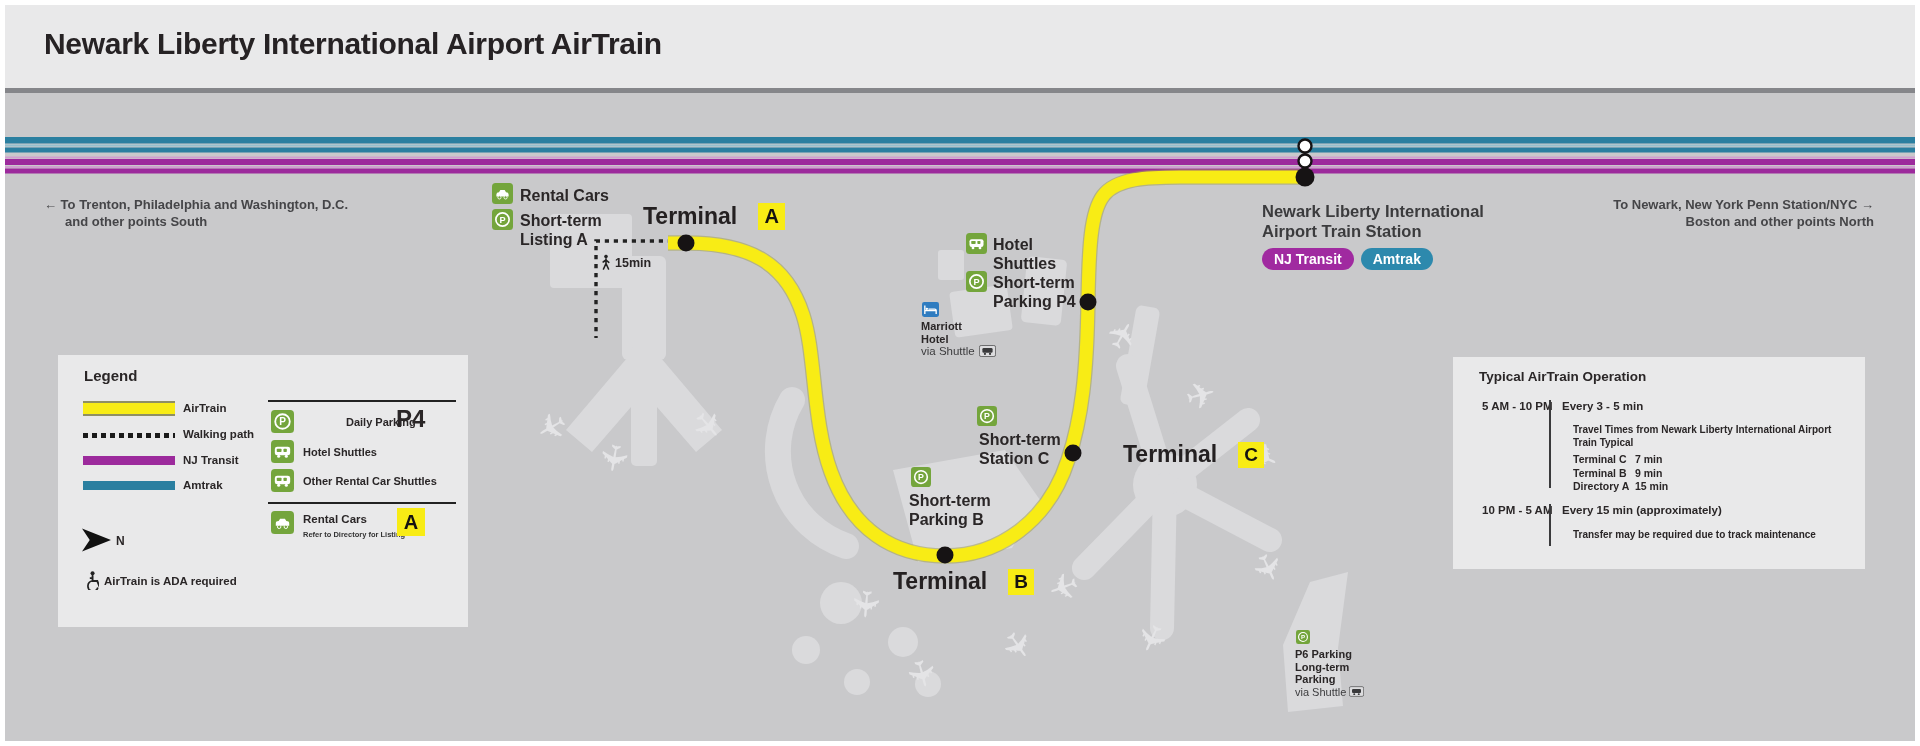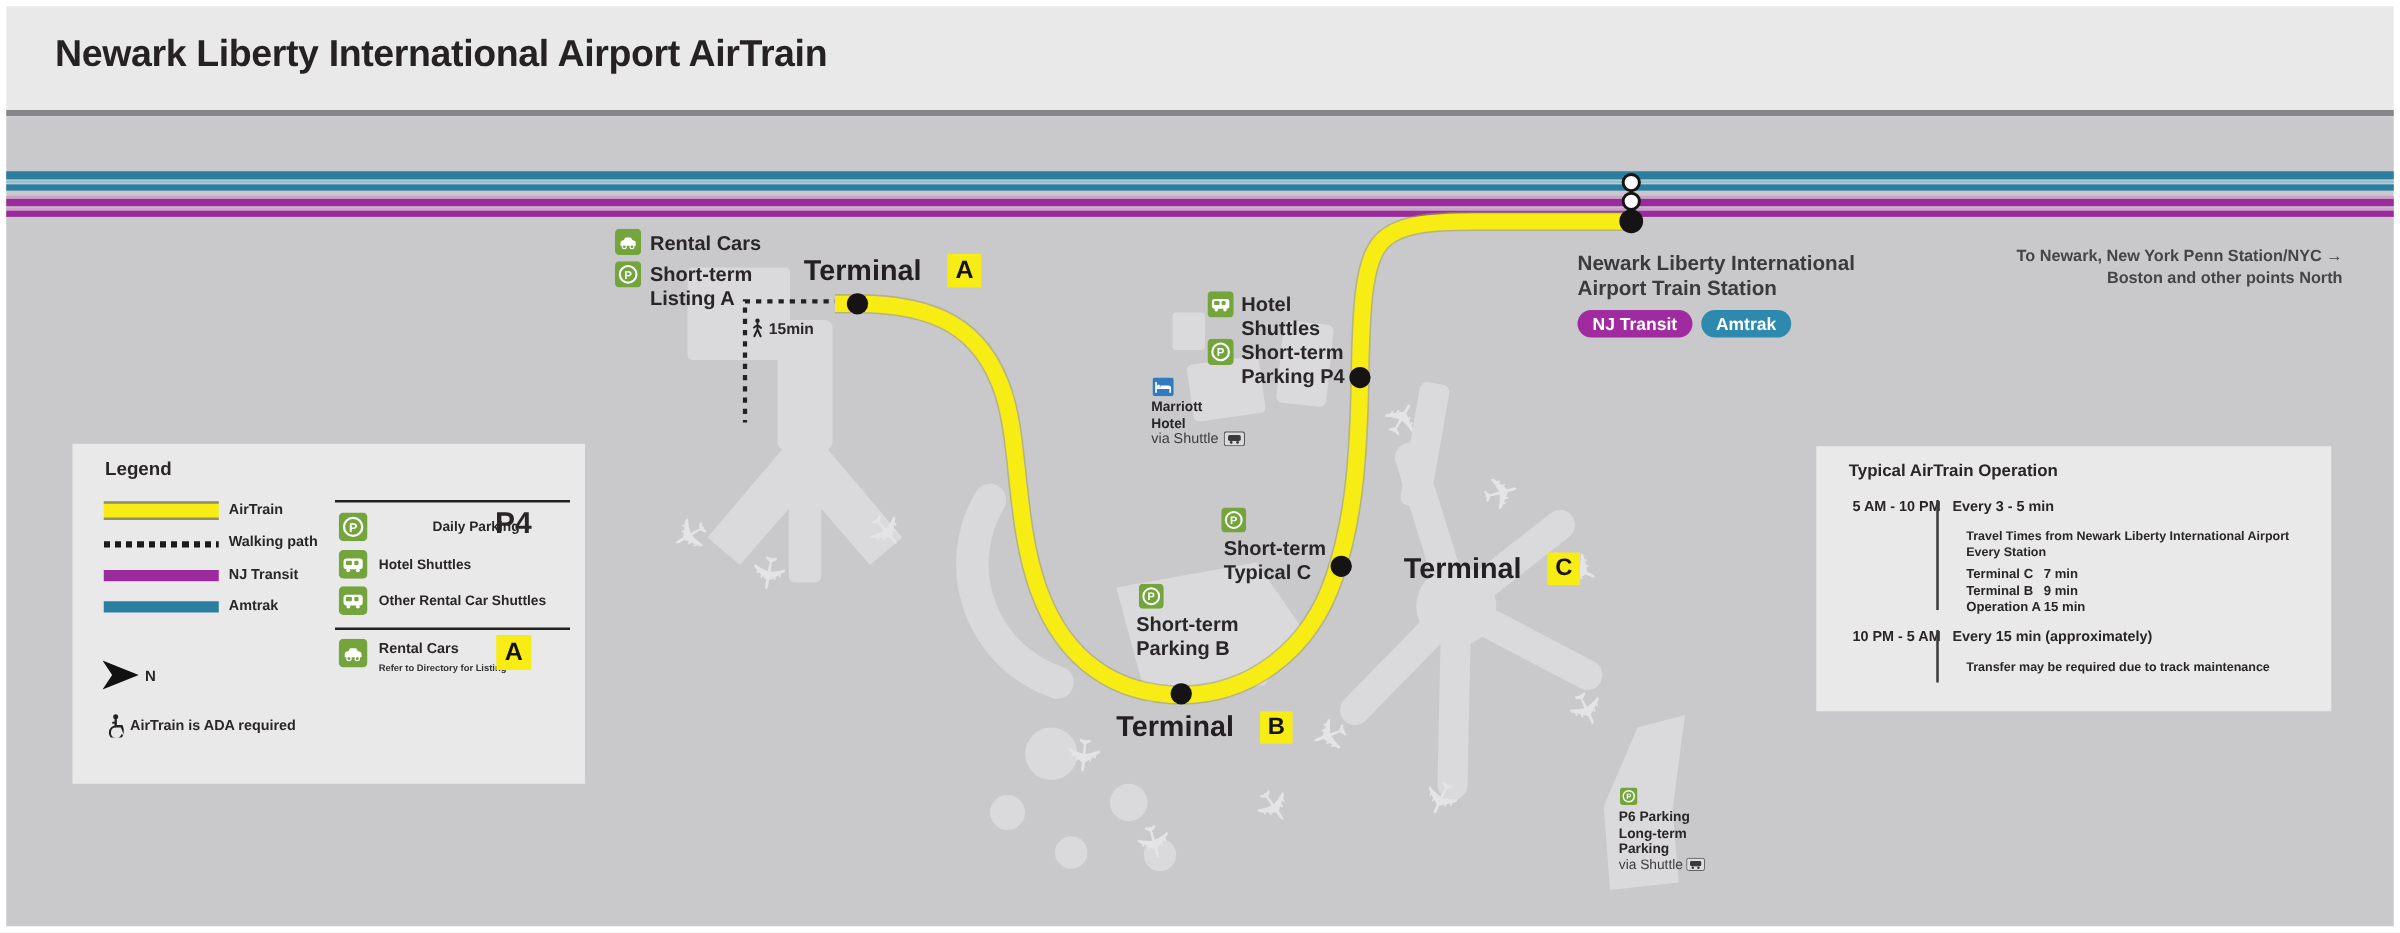--- a/index.html
+++ b/index.html
@@ -138,20 +138,24 @@
     <span class="plane" style="left:1186px;top:378px;transform:rotate(-15deg)">✈</span>
     <span class="plane" style="left:1248px;top:440px;transform:rotate(25deg)">✈</span>
     <span class="plane" style="left:1252px;top:550px;transform:rotate(65deg)">✈</span>
     <span class="plane" style="left:1136px;top:620px;transform:rotate(115deg)">✈</span>
     <span class="plane" style="left:1048px;top:568px;transform:rotate(160deg)">✈</span>
     <span class="plane" style="left:850px;top:586px;transform:rotate(95deg)">✈</span>
     <span class="plane" style="left:906px;top:656px;transform:rotate(75deg)">✈</span>
     <span class="plane" style="left:1002px;top:628px;transform:rotate(55deg)">✈</span>
   </div>
 
+  <div class="dir" style="left:44px;top:196px;">
+    <div>← To Trenton, Philadelphia and Washington, D.C.</div>
+    <div style="padding-left:21px;">and other points South</div>
+  </div>
   <div class="dir" style="right:46px;top:196px;text-align:right;">
     <div>To Newark, New York Penn Station/NYC →</div>
     <div>Boston and other points North</div>
   </div>
 
   <div class="abs" style="left:1262px;top:201px;">
     <div style="font-size:16.5px;font-weight:bold;color:#3b3b3d;line-height:20px;">
       <div>Newark Liberty International</div>
       <div>Airport Train Station</div>
     </div>
@@ -242,21 +246,21 @@
 
   <span class="icon" style="left:977px;top:406px;width:20px;height:20px;">
     <svg width="20" height="20" viewBox="0 0 24 24">
         <rect width="24" height="24" rx="4" fill="#74a53c"></rect>
         <circle cx="12" cy="12" r="7.6" fill="none" stroke="#fff" stroke-width="1.9"></circle>
         <text x="12" y="16" font-size="10.5" font-weight="bold" fill="#fff" text-anchor="middle" font-family="Liberation Sans, sans-serif">P</text>
       </svg>
   </span>
   <div class="lbl s16" style="left:979px;top:430px;">
     <div>Short-term</div>
-    <div>Typical C</div>
+    <div>Station C</div>
   </div>
   <div class="term" style="left:1123px;top:441px;">
     <span class="tname">Terminal</span>
     <span class="letterbox small">C</span>
   </div>
 
   <span class="icon" style="left:911px;top:467px;width:20px;height:20px;">
     <svg width="20" height="20" viewBox="0 0 24 24">
         <rect width="24" height="24" rx="4" fill="#74a53c"></rect>
         <circle cx="12" cy="12" r="7.6" fill="none" stroke="#fff" stroke-width="1.9"></circle>
@@ -363,33 +367,33 @@
   </div>
 
   <div class="panel" style="left:1453px;top:357px;width:412px;height:212px;">
     <div class="op-title">Typical AirTrain Operation</div>
 
     <div class="op-time" style="top:43px;">5 AM - 10 PM</div>
     <div class="op-bar" style="top:43px;height:88px;"></div>
     <div class="op-freq" style="top:43px;">Every 3 - 5 min</div>
     <div class="op-note" style="top:66px;">
       <div>Travel Times from Newark Liberty International Airport</div>
-      <div>Every Station</div>
+      <div>Train Typical</div>
     </div>
     <div style="position:absolute;left:120px;top:96px;">
       <div class="op-row">
         <span class="t">Terminal C</span>
         <span>7 min</span>
       </div>
       <div class="op-row">
         <span class="t">Terminal B</span>
         <span>9 min</span>
       </div>
       <div class="op-row">
-        <span class="t">Operation A</span>
+        <span class="t">Directory A</span>
         <span>15 min</span>
       </div>
     </div>
 
     <div class="op-time" style="top:147px;">10 PM - 5 AM</div>
     <div class="op-bar" style="top:147px;height:42px;"></div>
     <div class="op-freq" style="top:147px;">Every 15 min (approximately)</div>
     <div class="op-note" style="top:171px;">Transfer may be required due to track maintenance</div>
   </div>
 

